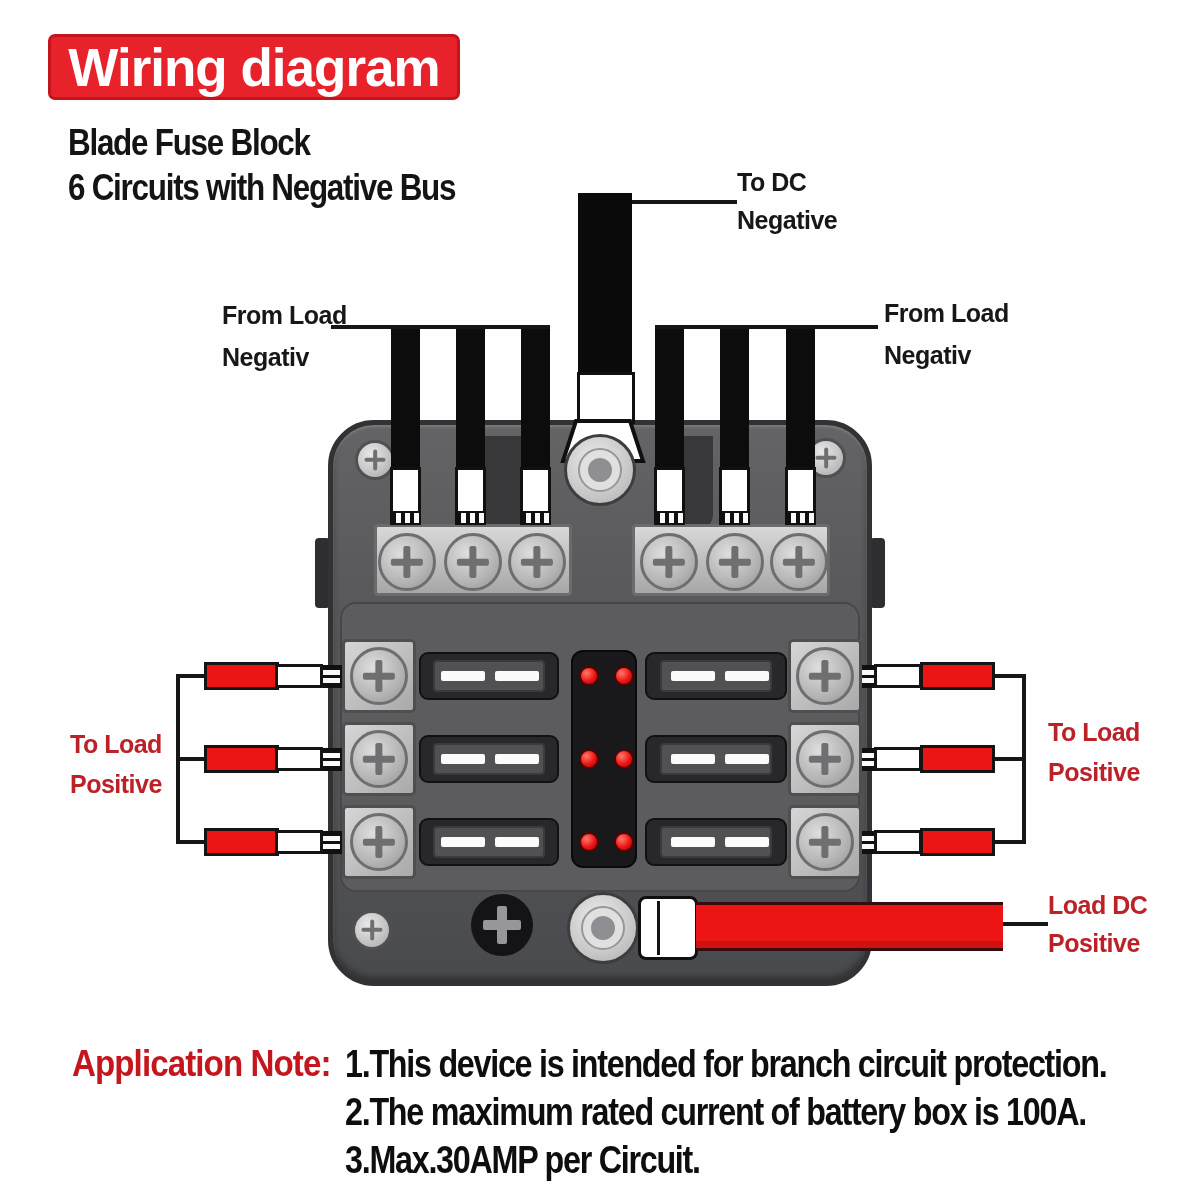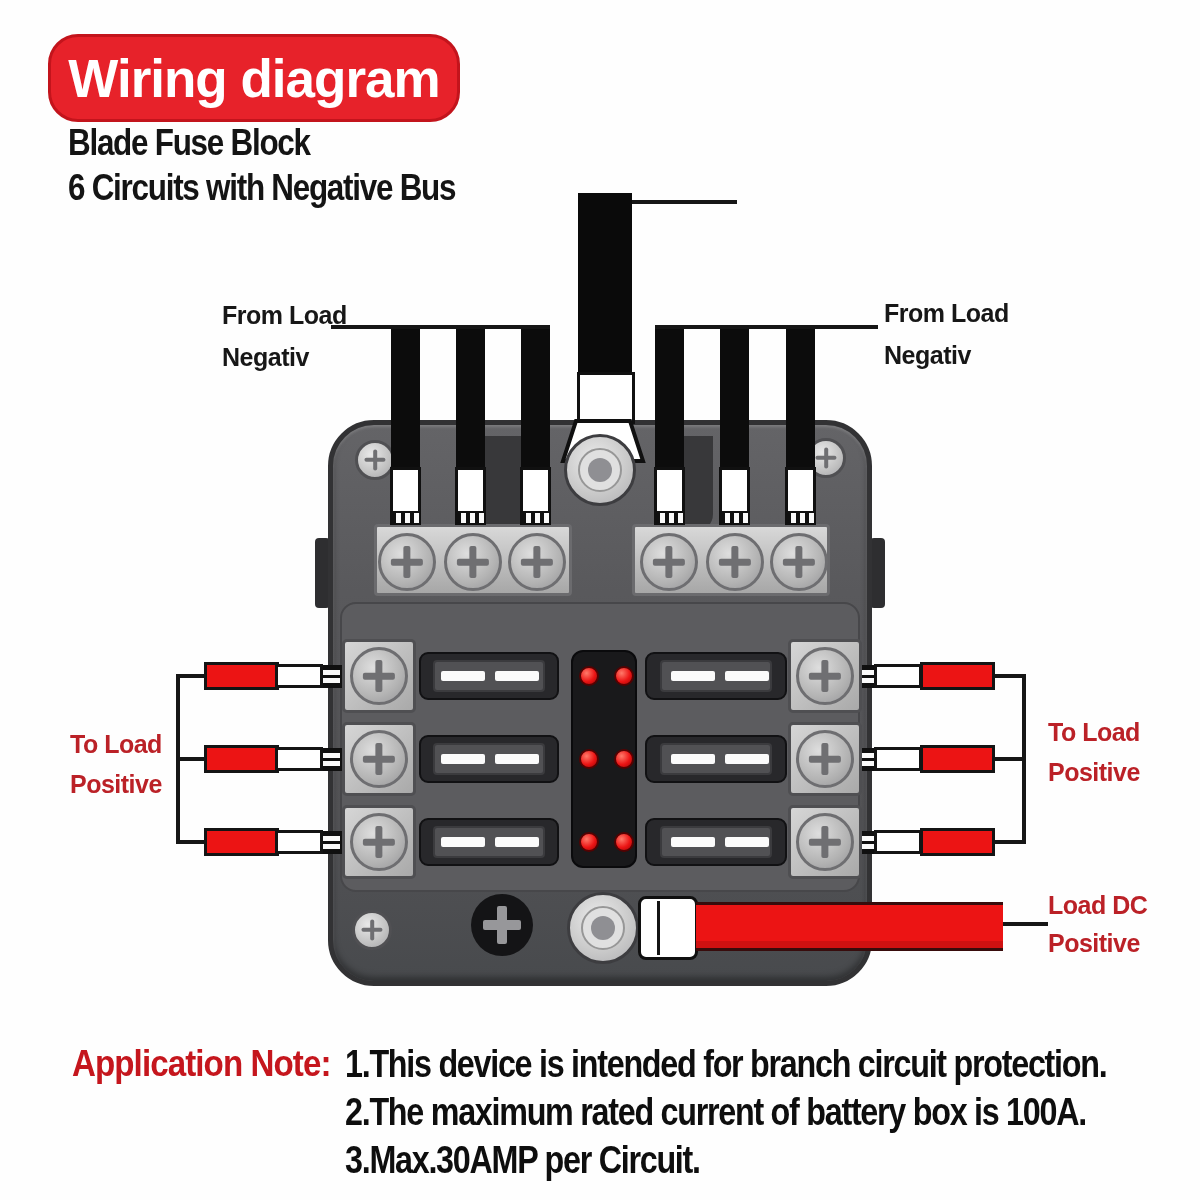--- a/index.html
+++ b/index.html
@@ -1,21 +1,21 @@
 <!DOCTYPE html>
 <html><head>
 <meta charset="utf-8">
 <style>
   html,body{margin:0;padding:0;background:#ffffff;}
   .canvas{position:relative;width:1200px;height:1200px;background:#fefefe;overflow:hidden;
           font-family:"Liberation Sans", sans-serif;}
   .abs{position:absolute;}
   
-  .banner{position:absolute;left:48px;top:34px;width:412px;height:88px;background:#e7222a;
-          border:3px solid #c3141c;border-radius:30px;box-sizing:border-box;
+  .banner{position:absolute;left:48px;top:34px;width:412px;height:66px;background:#e7222a;
+          border:3px solid #c3141c;border-radius:7px;box-sizing:border-box;
           display:flex;align-items:center;justify-content:center;}
   .banner span{color:#ffffff;font-weight:bold;font-size:53px;letter-spacing:-1px;white-space:nowrap;}
   .ttl{position:absolute;font-weight:bold;font-size:37px;color:#141414;letter-spacing:-1.5px;
        transform:scaleX(.85);transform-origin:left top;white-space:nowrap;}
   .lbl{position:absolute;font-weight:bold;font-size:25px;color:#171717;letter-spacing:-.5px;
        line-height:42px;white-space:nowrap;}
   .lbl span,.lblred span{display:block;}
   .lblred{position:absolute;font-weight:bold;font-size:25px;color:#bb2127;letter-spacing:-.5px;
        line-height:40px;white-space:nowrap;}
   .lh38{line-height:38px;}
@@ -235,20 +235,24 @@
   <div class="ln" style="left:176px;top:674px;width:4px;height:170px;"></div>
   <div class="ln" style="left:176px;top:674px;width:30px;height:4px;"></div>
   <div class="ln" style="left:176px;top:757px;width:30px;height:4px;"></div>
   <div class="ln" style="left:176px;top:840px;width:30px;height:4px;"></div>
 
   <div class="ln" style="left:1022px;top:674px;width:4px;height:170px;"></div>
   <div class="ln" style="left:994px;top:674px;width:30px;height:4px;"></div>
   <div class="ln" style="left:994px;top:757px;width:30px;height:4px;"></div>
   <div class="ln" style="left:994px;top:840px;width:30px;height:4px;"></div>
 
+  <div class="lbl lh38" style="left:737px;top:163px;">
+    <span>To DC</span>
+    <span>Negative</span>
+  </div>
   <div class="lbl" style="left:222px;top:294px;">
     <span>From Load</span>
     <span>Negativ</span>
   </div>
   <div class="lbl" style="left:884px;top:292px;">
     <span>From Load</span>
     <span>Negativ</span>
   </div>
   <div class="lblred" style="left:70px;top:724px;">
     <span>To Load</span>

